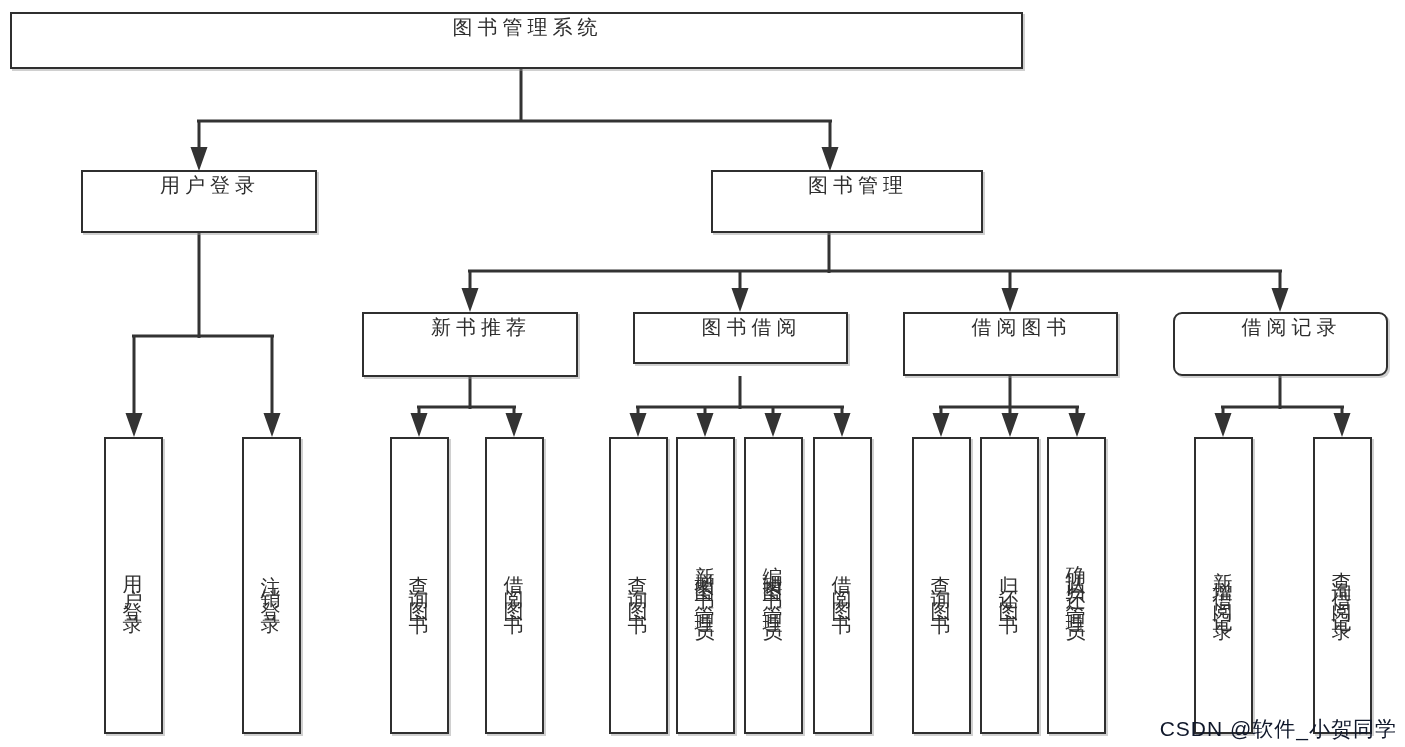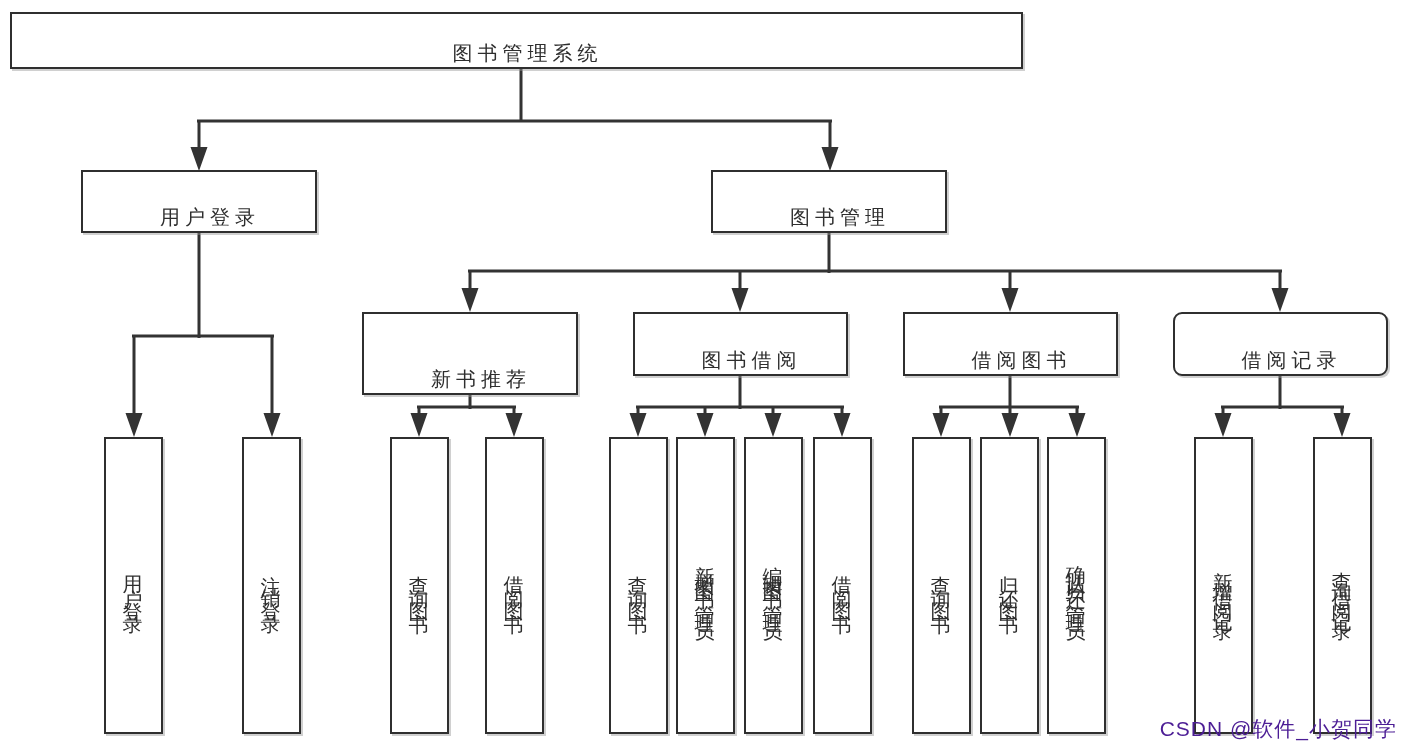--- a/index.html
+++ b/index.html
@@ -21,21 +21,21 @@
   .node {
     position: absolute;
     box-sizing: border-box;
     background: #ffffff;
     border: 2.5px solid #2f2f2f;
     box-shadow: 2px 2px 0 rgba(150,150,150,0.45);
     z-index: 1;
   }
   .hbox {
     display: flex;
-    align-items: flex-end;
+    align-items: flex-start;
     justify-content: center;
     font-size: 20px;
     letter-spacing: 5px;
     text-indent: 5px;
     white-space: nowrap;
     padding-left: 17px;
   }
   .vbox {
     display: flex;
     align-items: center;
@@ -51,21 +51,21 @@
     white-space: nowrap;
   }
   .t4 span { letter-spacing: 13px; }
   .t6 span { letter-spacing: 10px; }
   .t8 span { letter-spacing: 8px; }
   .watermark {
     position: absolute;
     right: 8px;
     bottom: 4px;
     font-size: 21px;
-    color: #4c1d95;
+    color: #0f172a;
     letter-spacing: 1px;
     z-index: 2;
     white-space: nowrap;
   }
 </style>
 </head>
 <body>
 
 <div class="canvas">
 
@@ -124,28 +124,28 @@
              M1333.5 413 L1350.5 413 L1342 437 Z"></path>
   </svg>
 
   <div class="node hbox" style="left:10px; top:12px; width:1013px; height:57px;">
     <span>图书管理系统</span>
   </div>
 
   <div class="node hbox" style="left:81px; top:170px; width:236px; height:63px;">
     <span>用户登录</span>
   </div>
-  <div class="node hbox" style="left:711px; top:170px; width:236px; height:63px;">
+  <div class="node hbox" style="left:711px; top:170px; width:272px; height:63px;">
     <span>图书管理</span>
   </div>
 
-  <div class="node hbox" style="left:362px; top:312px; width:216px; height:83px;">
+  <div class="node hbox" style="left:362px; top:312px; width:216px; height:65px;">
     <span>新书推荐</span>
   </div>
-  <div class="node hbox" style="left:633px; top:312px; width:215px; height:64px;">
+  <div class="node hbox" style="left:633px; top:312px; width:215px; height:52px;">
     <span>图书借阅</span>
   </div>
   <div class="node hbox" style="left:903px; top:312px; width:215px; height:64px;">
     <span>借阅图书</span>
   </div>
   <div class="node hbox" style="left:1173px; top:312px; width:215px; height:64px;border-radius:9px;">
     <span>借阅记录</span>
   </div>
 
   <div class="node vbox t4" style="left:104px;">

